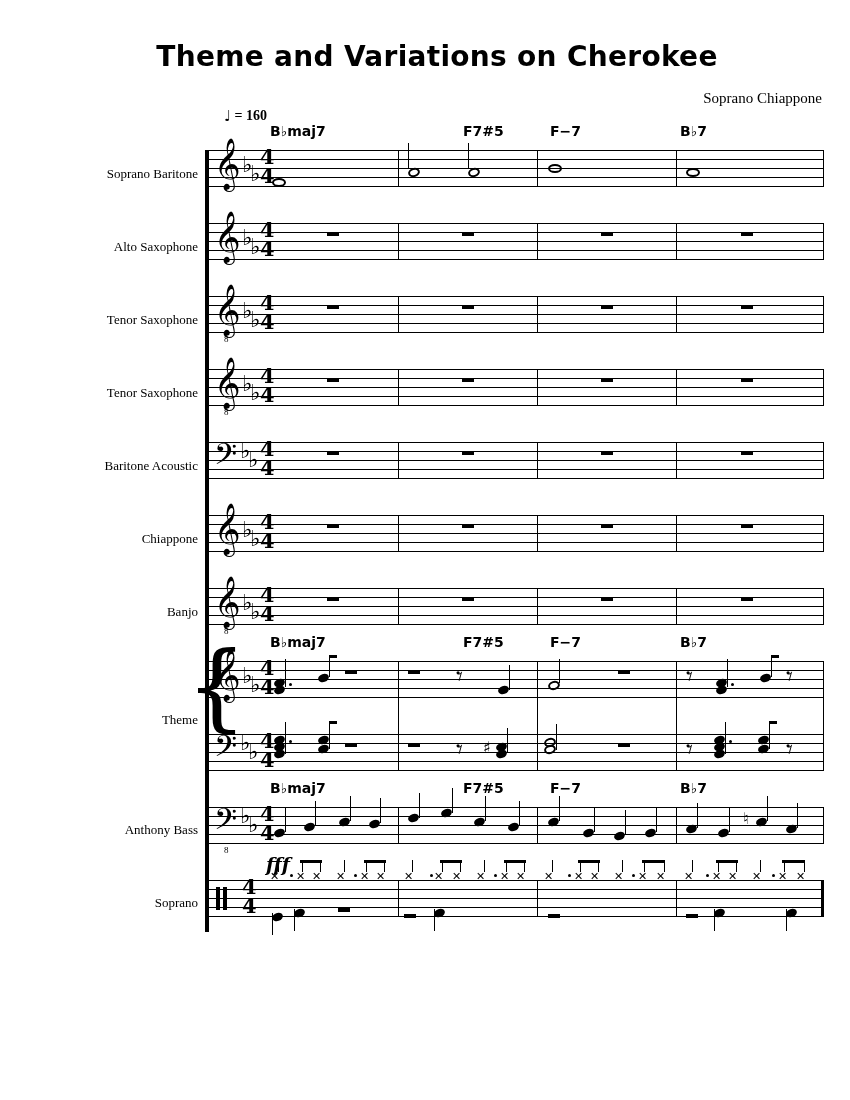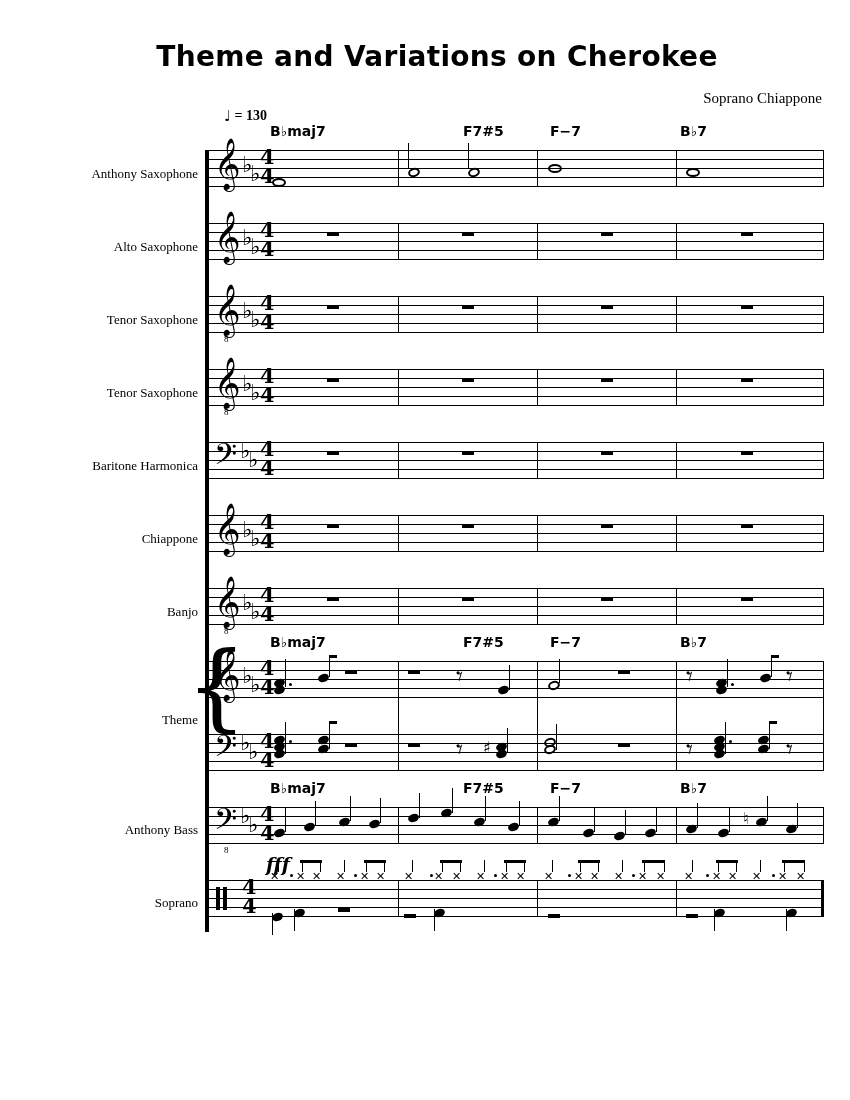--- a/index.html
+++ b/index.html
@@ -272,29 +272,29 @@
 </head>
 <body>
 
 <div id="page">
 
   <div class="title">Theme and Variations on Cherokee</div>
   <div class="composer">Soprano Chiappone</div>
 
   <div class="tempo">
     <span class="notehead">♩</span>
-    <span>= 130</span>
+    <span>= 160</span>
   </div>
 
   <div class="labels">
-    <div class="inst-label" style="top:16px;">Anthony Saxophone</div>
+    <div class="inst-label" style="top:16px;">Soprano Baritone</div>
     <div class="inst-label" style="top:89px;">Alto Saxophone</div>
     <div class="inst-label" style="top:162px;">Tenor Saxophone</div>
     <div class="inst-label" style="top:235px;">Tenor Saxophone</div>
-    <div class="inst-label" style="top:308px;">Baritone Harmonica</div>
+    <div class="inst-label" style="top:308px;">Baritone Acoustic</div>
     <div class="inst-label" style="top:381px;">Chiappone</div>
     <div class="inst-label" style="top:454px;">Banjo</div>
     <div class="inst-label" style="top:562px;">Theme</div>
     <div class="inst-label" style="top:672px;">Anthony Bass</div>
     <div class="inst-label" style="top:745px;">Soprano</div>
   </div>
 
   <div class="system">
 
     <div class="system-brace" style="top:0px; height:782px;"></div>

